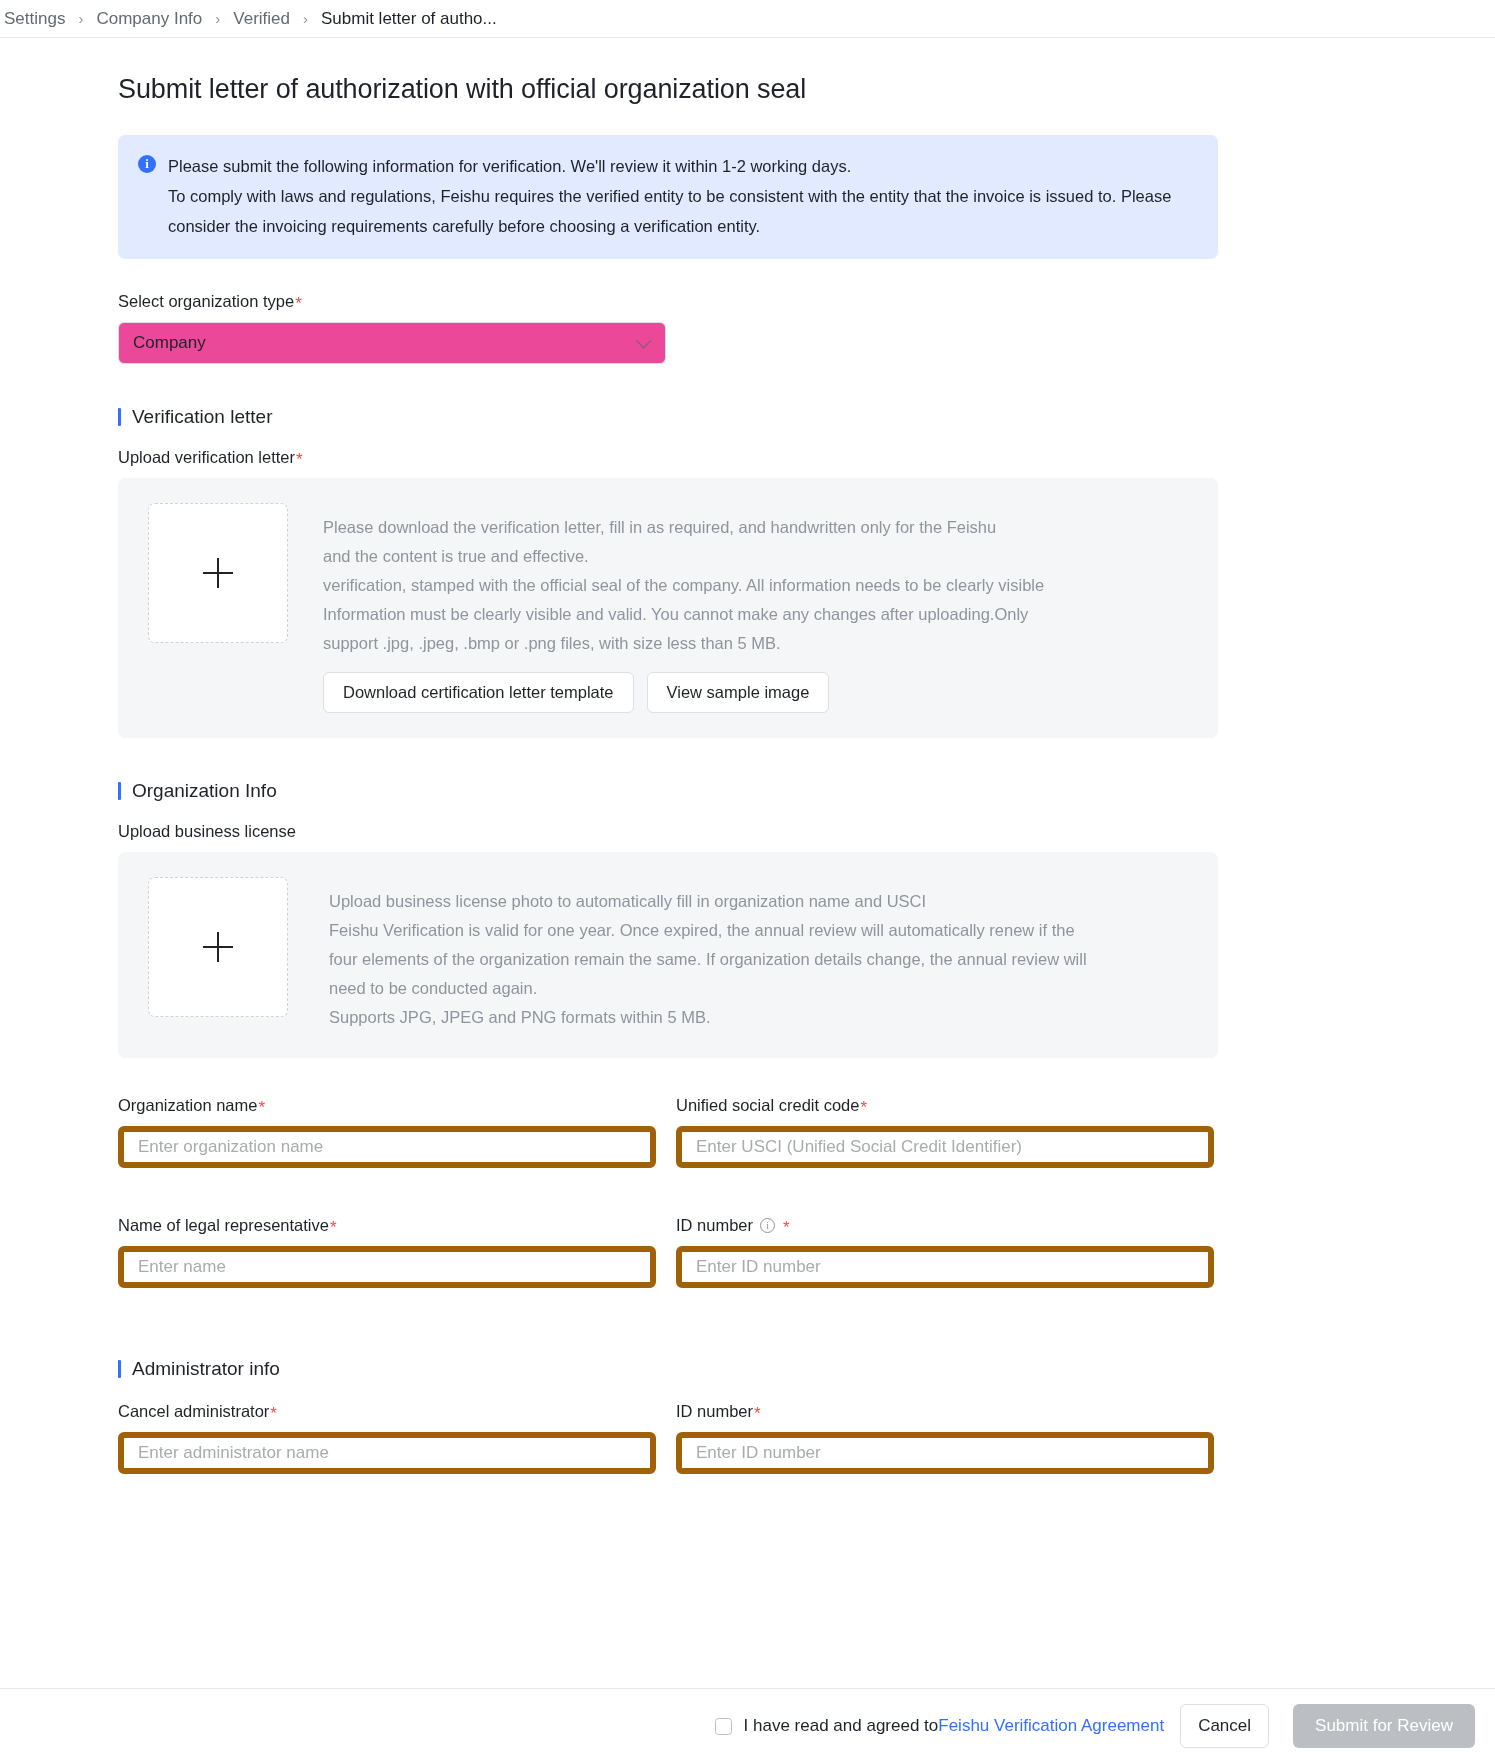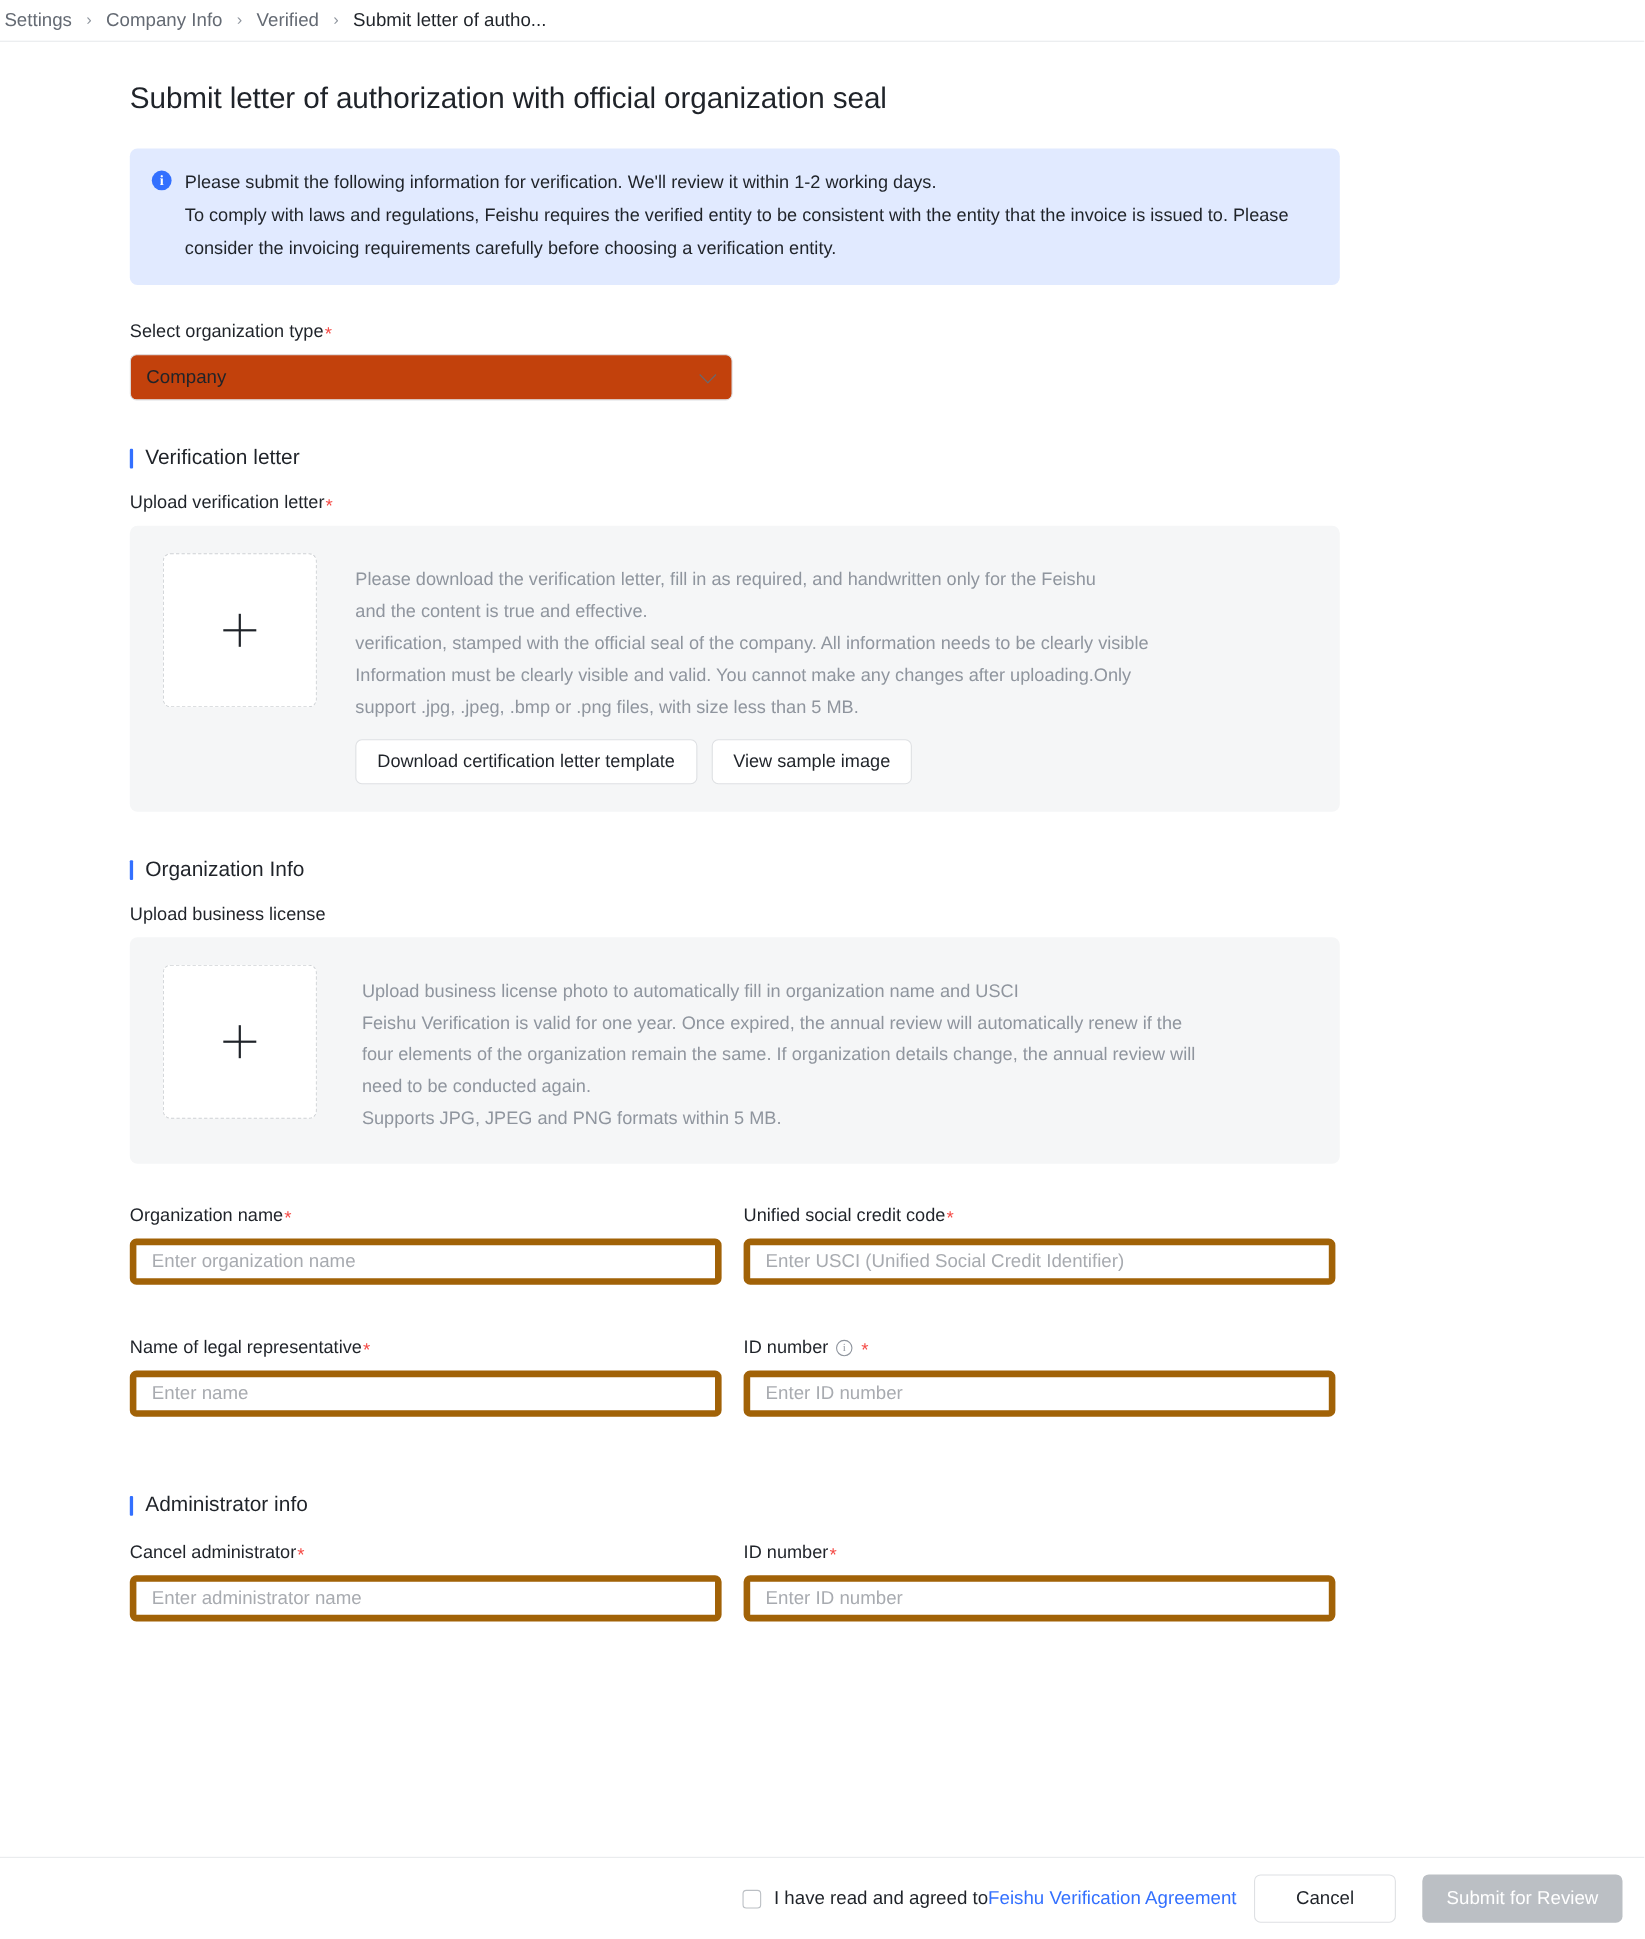--- a/index.html
+++ b/index.html
@@ -85,21 +85,21 @@
     font-size: 10px; font-family:"Liberation Serif", serif;
     margin: 0 7px 0 7px;
   }
 
   
   .select-wrap { margin-top: 33px; }
   .select-box {
     width: 548px; height: 42px;
     border: 1px solid #dee0e3;
     border-radius: 6px;
-    background: #c2410c;
+    background: #ec4899;
     display: flex; align-items: center;
     padding: 0 14px;
     font-size: 17px;
     color: #1f2329;
     position: relative;
   }
   .chev {
     position:absolute; right: 16px; top: 50%;
     width: 11px; height: 11px;
     border-right: 1.6px solid #646a73;
@@ -212,21 +212,21 @@
   .checkbox {
     width: 17px; height: 17px;
     border: 1.4px solid #bbbfc4;
     border-radius: 3.5px;
     background: #fff;
     margin-right: 12px;
     cursor: pointer;
   }
   .link { color: #3370ff; cursor: pointer; }
   .cancel-btn {
-    height: 44px; padding: 0 37px;
+    height: 44px; padding: 0 17px;
     border: 1px solid #dee0e3; border-radius: 6px;
     background: #fff; color: #1f2329; font-size: 17px;
     font-family: "Liberation Sans", sans-serif;
     display:flex; align-items:center; cursor: pointer;
     margin-right: 24px;
   }
   .submit-btn {
     height: 44px; padding: 0 22px;
     border: none; border-radius: 6px;
     background: #bbbfc4; color: #ffffff; font-size: 17px;

